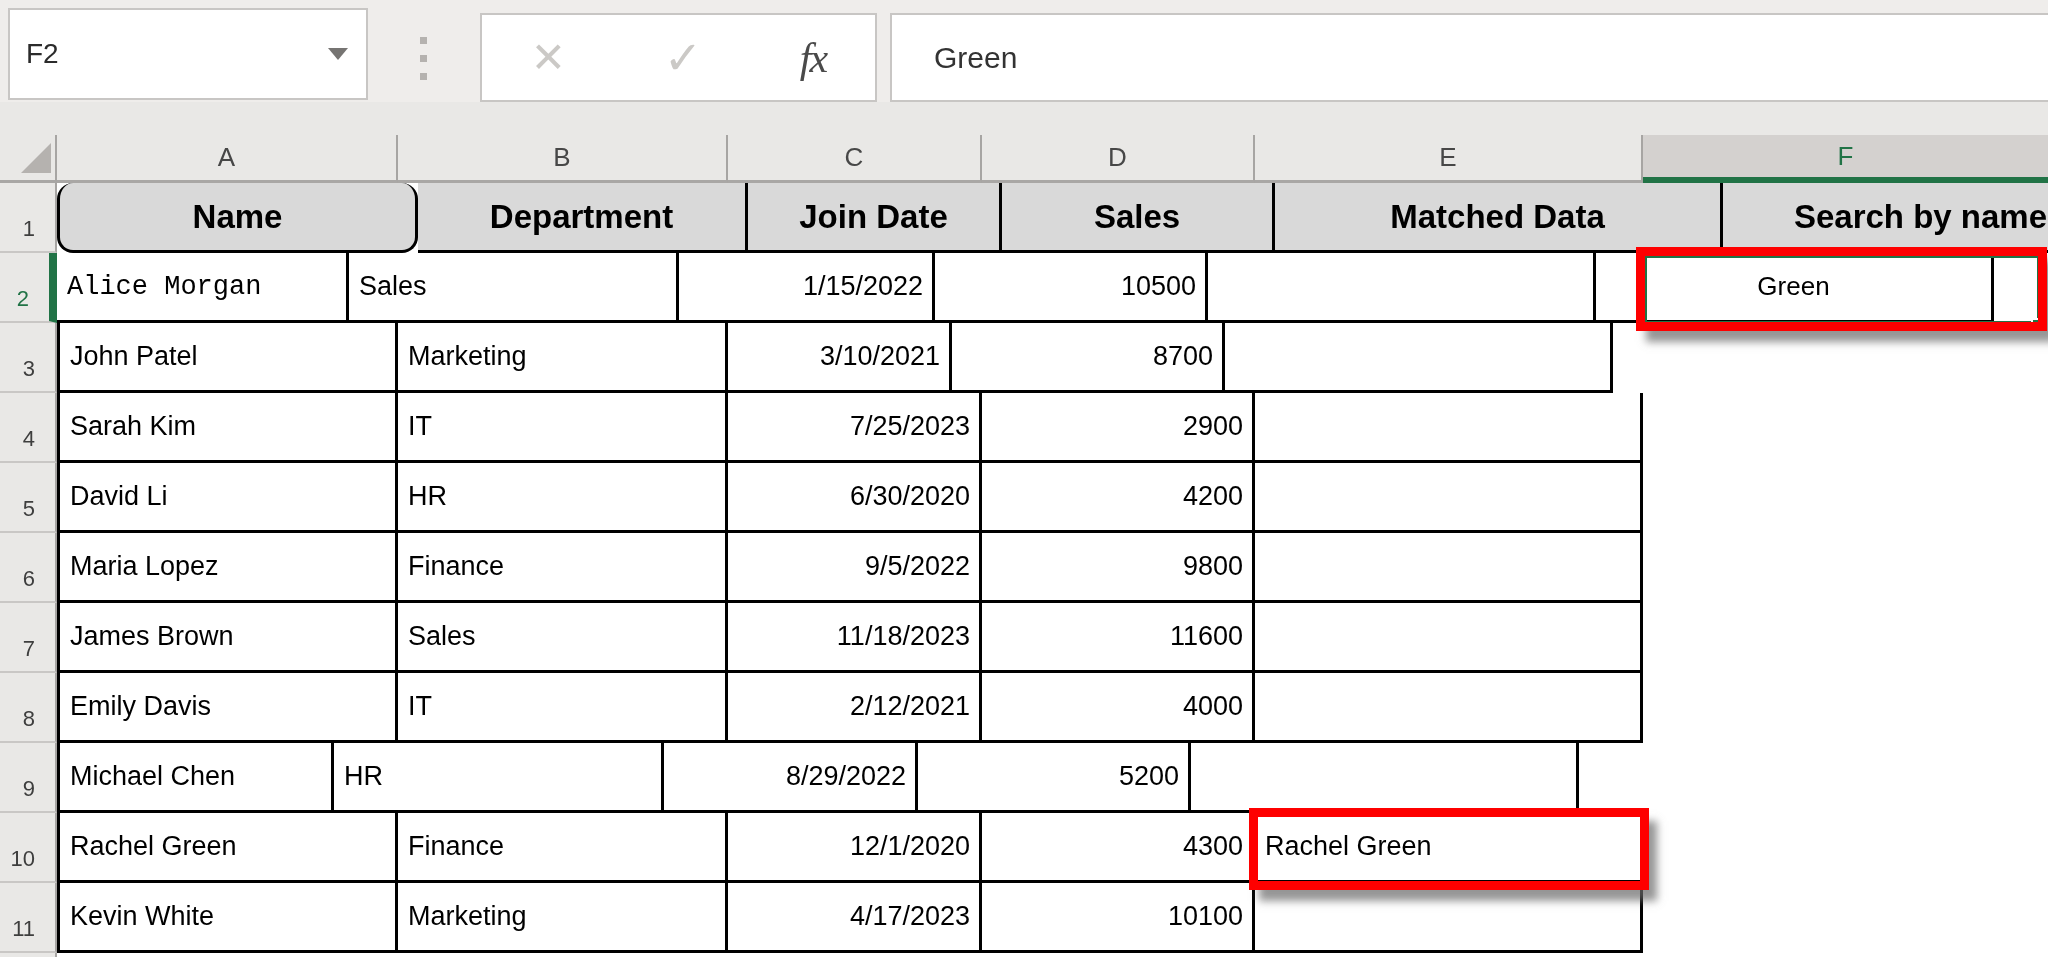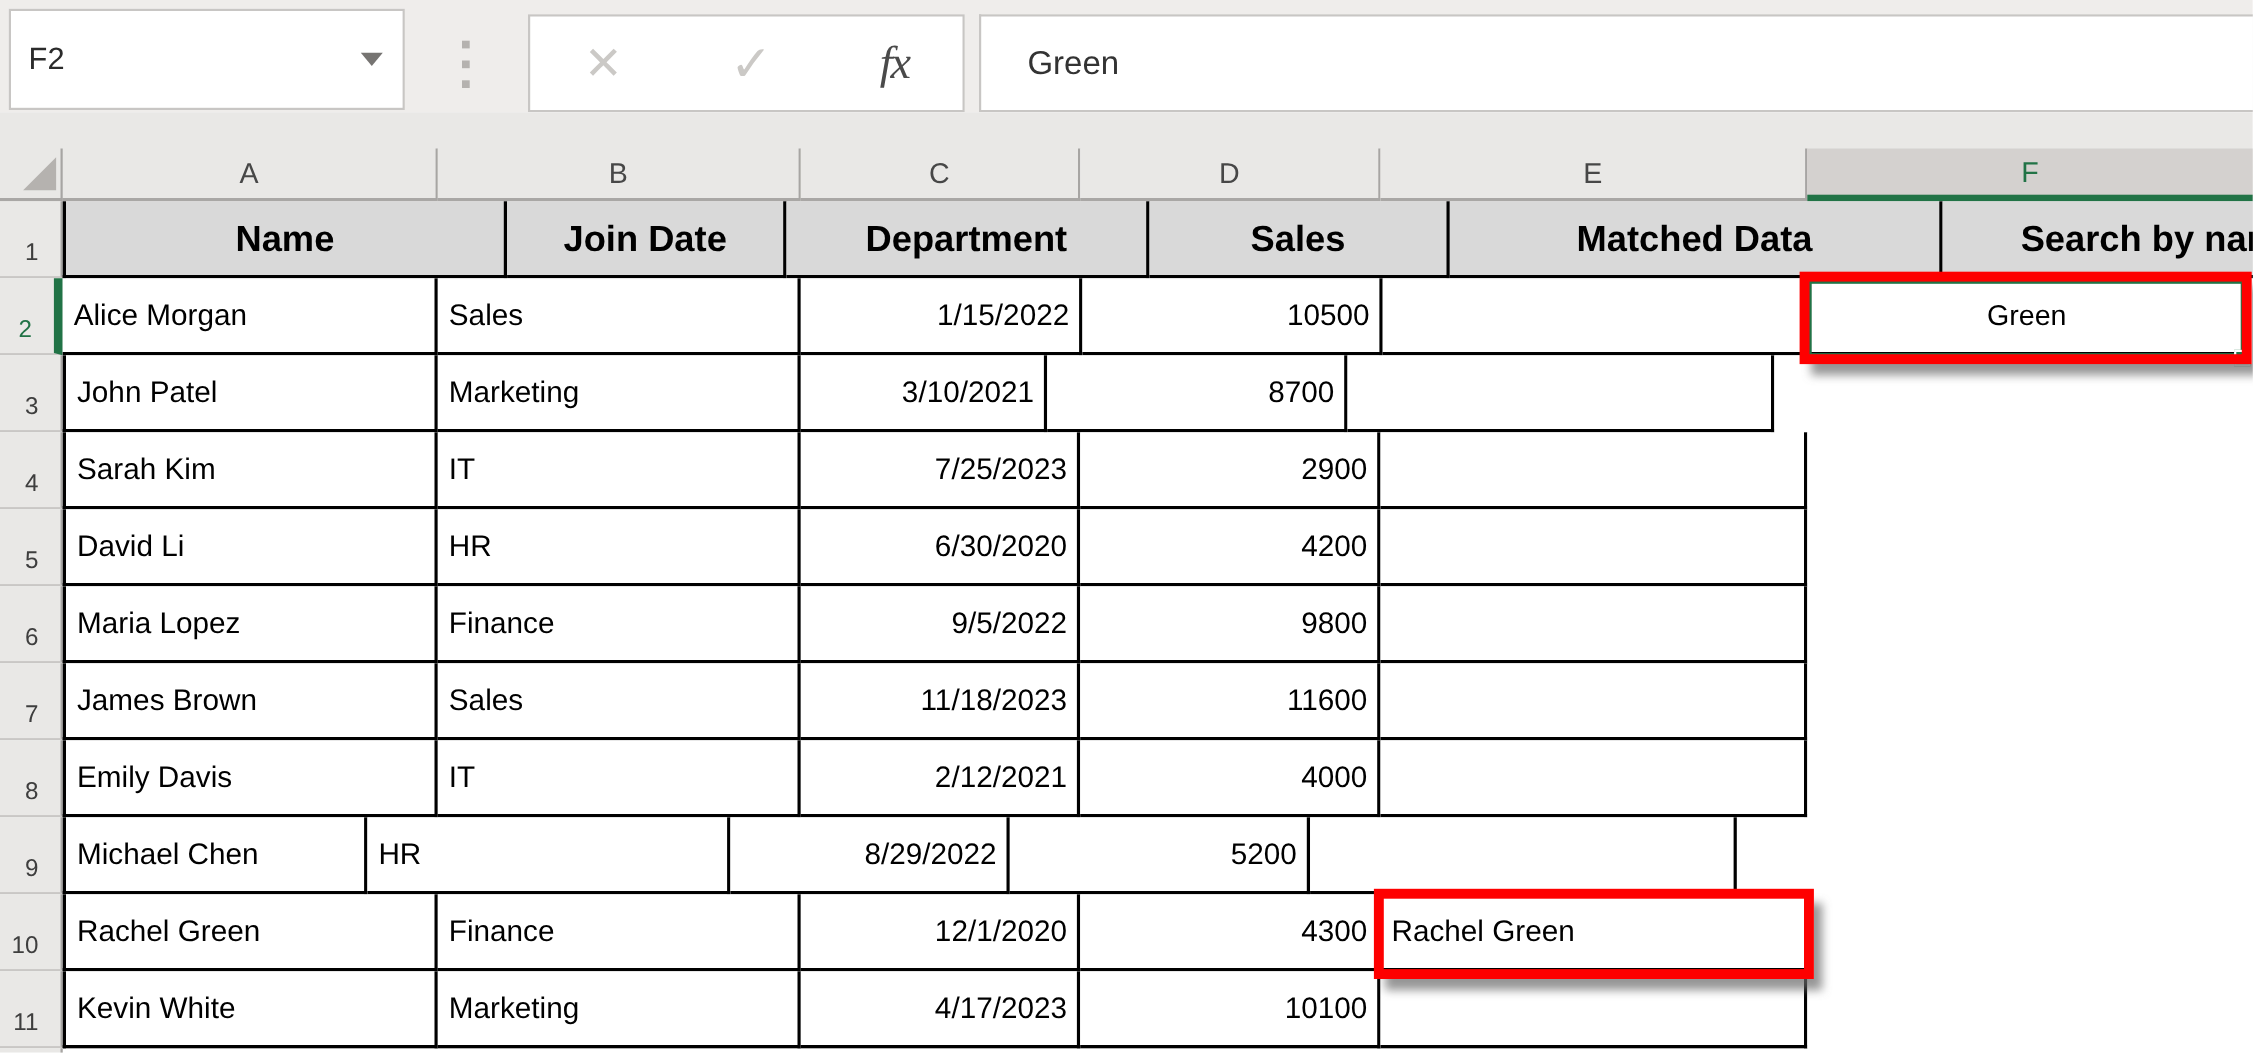--- a/index.html
+++ b/index.html
@@ -132,31 +132,31 @@
   <div class="col-head" style="width: 341px;">A</div>
       <div class="col-head" style="width: 330px;">B</div>
       <div class="col-head" style="width: 254px;">C</div>
       <div class="col-head" style="width: 273px;">D</div>
       <div class="col-head" style="width: 388px;">E</div>
       <div class="col-head selected" style="width: 405px;">F</div>
     </div>
   <div class="grid" id="grid">
       <div class="grid-row">
         <div class="gutter">1</div>
-        <div class="cell hdr first" style="width: 404px;">Name</div>
+        <div class="cell hdr first" style="width: 361px; border-radius: 16px;">Name</div>
+        <div class="cell hdr" style="width: 330px;">Department</div>
         <div class="cell hdr" style="width: 254px;">Join Date</div>
-        <div class="cell hdr" style="width: 330px;">Department</div>
         <div class="cell hdr" style="width: 273px;">Sales</div>
         <div class="cell hdr" style="width: 448px;">Matched Data</div>
         <div class="cell hdr" style="width: 398px;">Search by name</div>
         <div class="filler" style="width: 7px;"></div>
       </div>
       <div class="grid-row">
         <div class="gutter selected">2</div>
-        <div class="cell al no-left" style="width: 341px;">Alice Morgan</div>
+        <div class="cell al no-left" style="width: 292px; font-family: Liberation Mono, monospace;">Alice Morgan</div>
         <div class="cell al" style="width: 330px;">Sales</div>
         <div class="cell ar" style="width: 256px;">1/15/2022</div>
         <div class="cell ar" style="width: 273px;">10500</div>
         <div class="cell al" style="width: 388px;"></div>
         <div class="cell ac f2" style="width: 398px;">Green</div>
         <div class="filler" style="width: 7px;"></div>
       </div>
       <div class="grid-row">
         <div class="gutter">3</div>
         <div class="cell al first" style="width: 341px;">John Patel</div>

